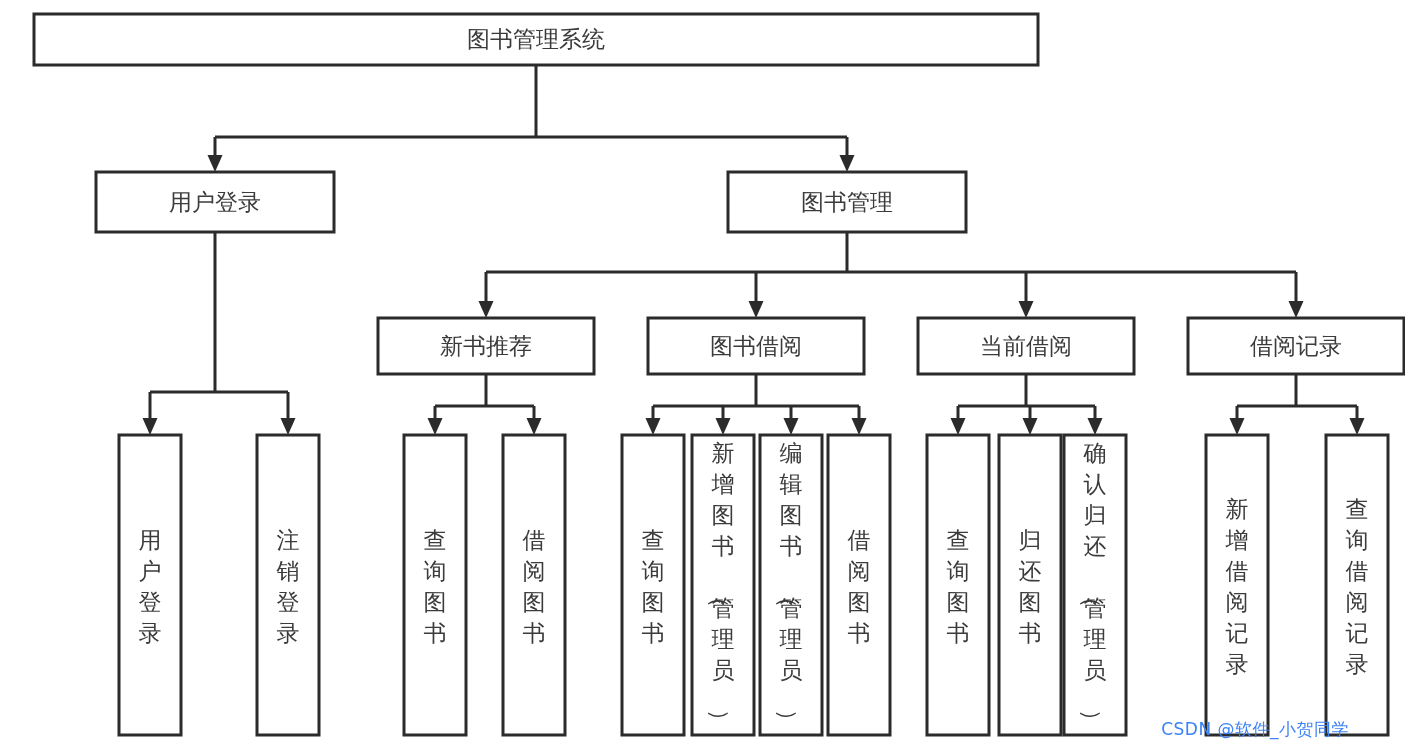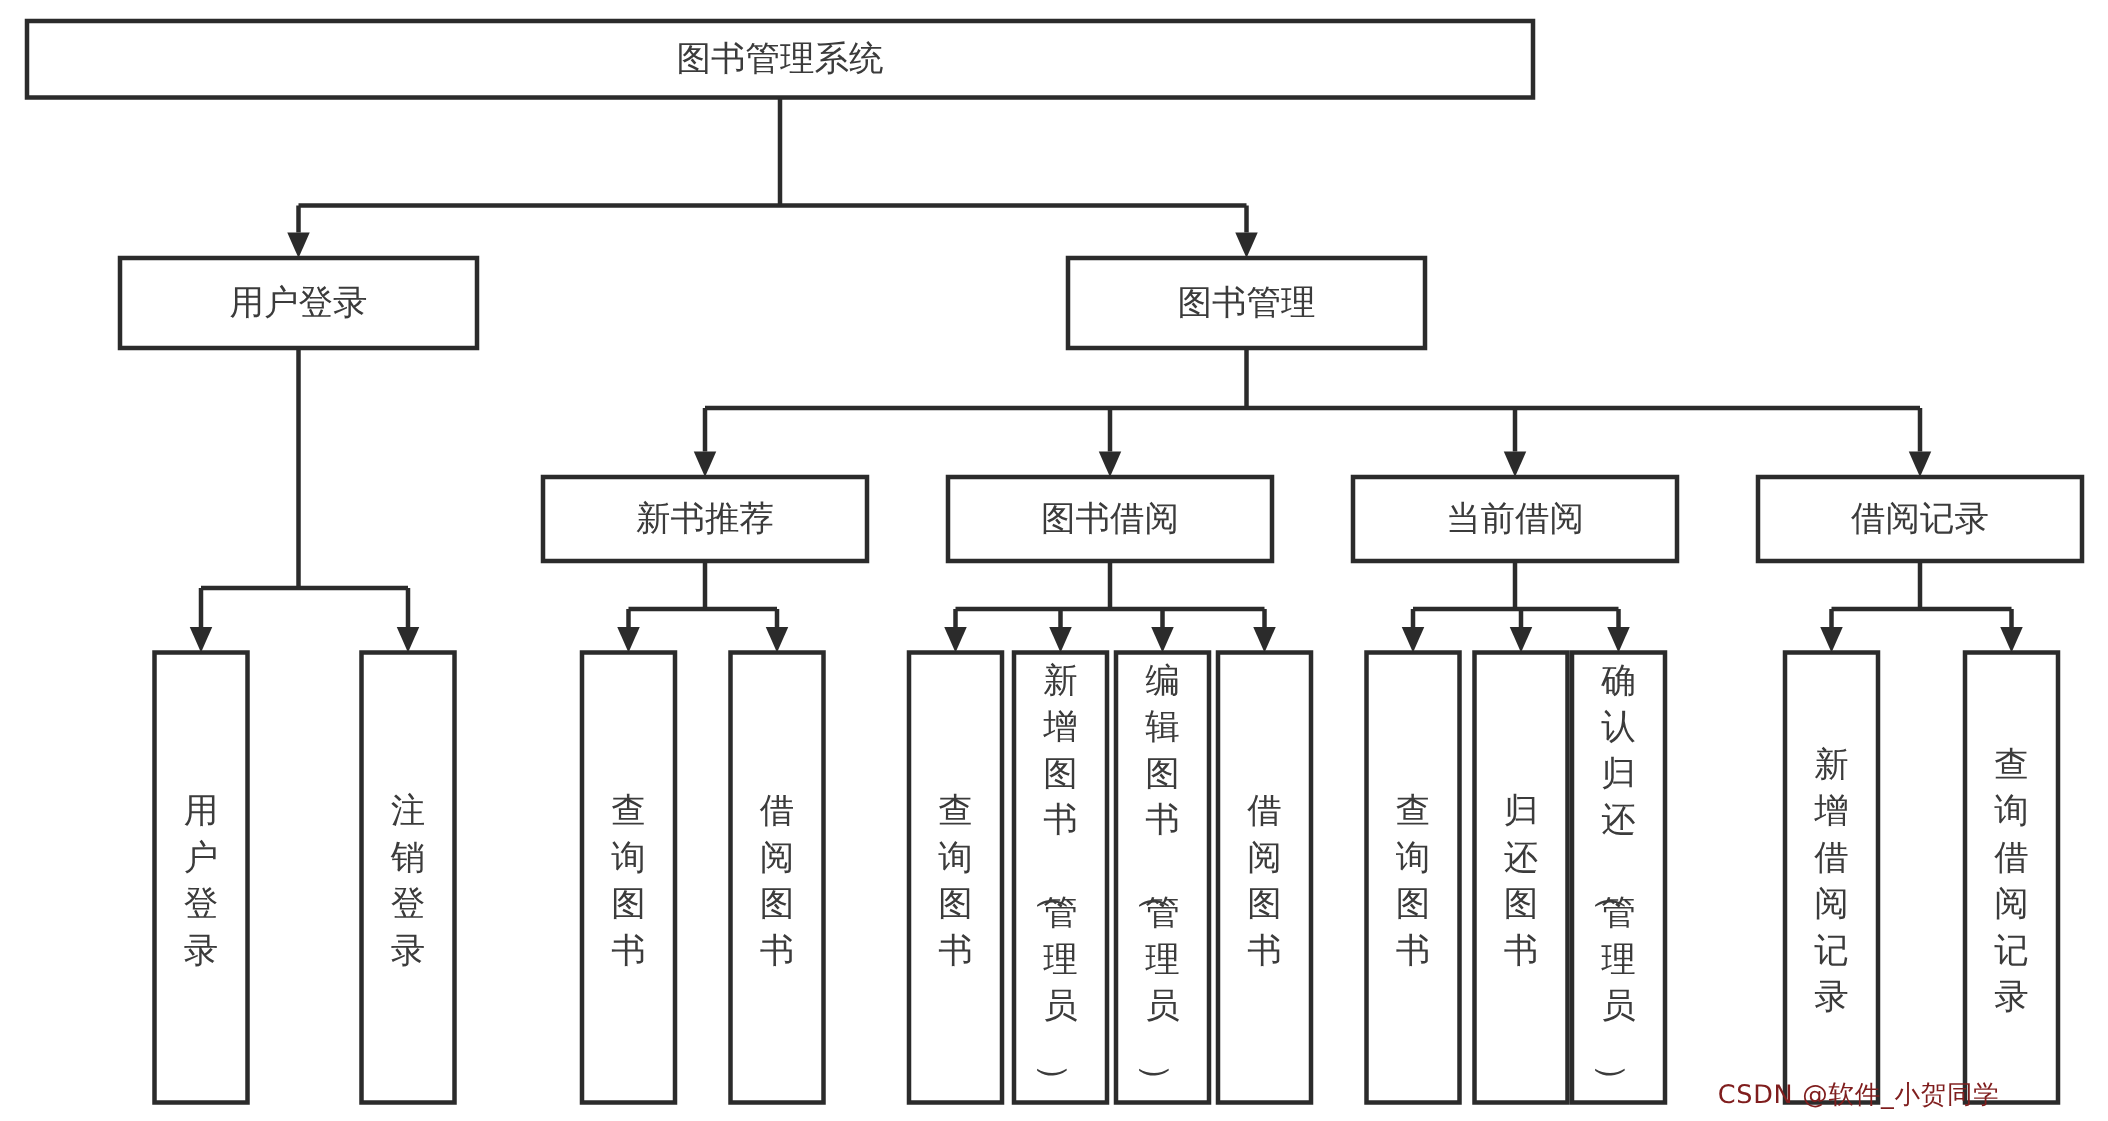--- a/index.html
+++ b/index.html
@@ -10,21 +10,21 @@
   }
   body {
     width: 1405px;
     height: 747px;
     position: relative;
     overflow: hidden;
     font-family: "DejaVu Sans", "Liberation Sans", sans-serif;
   }
   #diagram-root {
     position: absolute;
-    left: 0;
+    left: 16px;
     top: 0;
     width: 1341px;
     height: 747px;
   }
   svg.flowchart {
     display: block;
     width: 1405px;
     height: 747px;
   }
   .node-box {
@@ -56,21 +56,21 @@
     fill: #3b3b3b;
     text-anchor: middle;
     white-space: pre;
   }
   .watermark-text {
     position: absolute;
     right: 8px;
     bottom: 6px;
     font-family: "DejaVu Sans", "Liberation Sans", sans-serif;
     font-size: 17px;
-    color: #7f1d1d;
+    color: #3b82f6;
     letter-spacing: 0.5px;
     user-select: none;
     pointer-events: none;
     white-space: pre;
   }
 </style>
 </head>
 <body>
 
 <div id="diagram-root">

